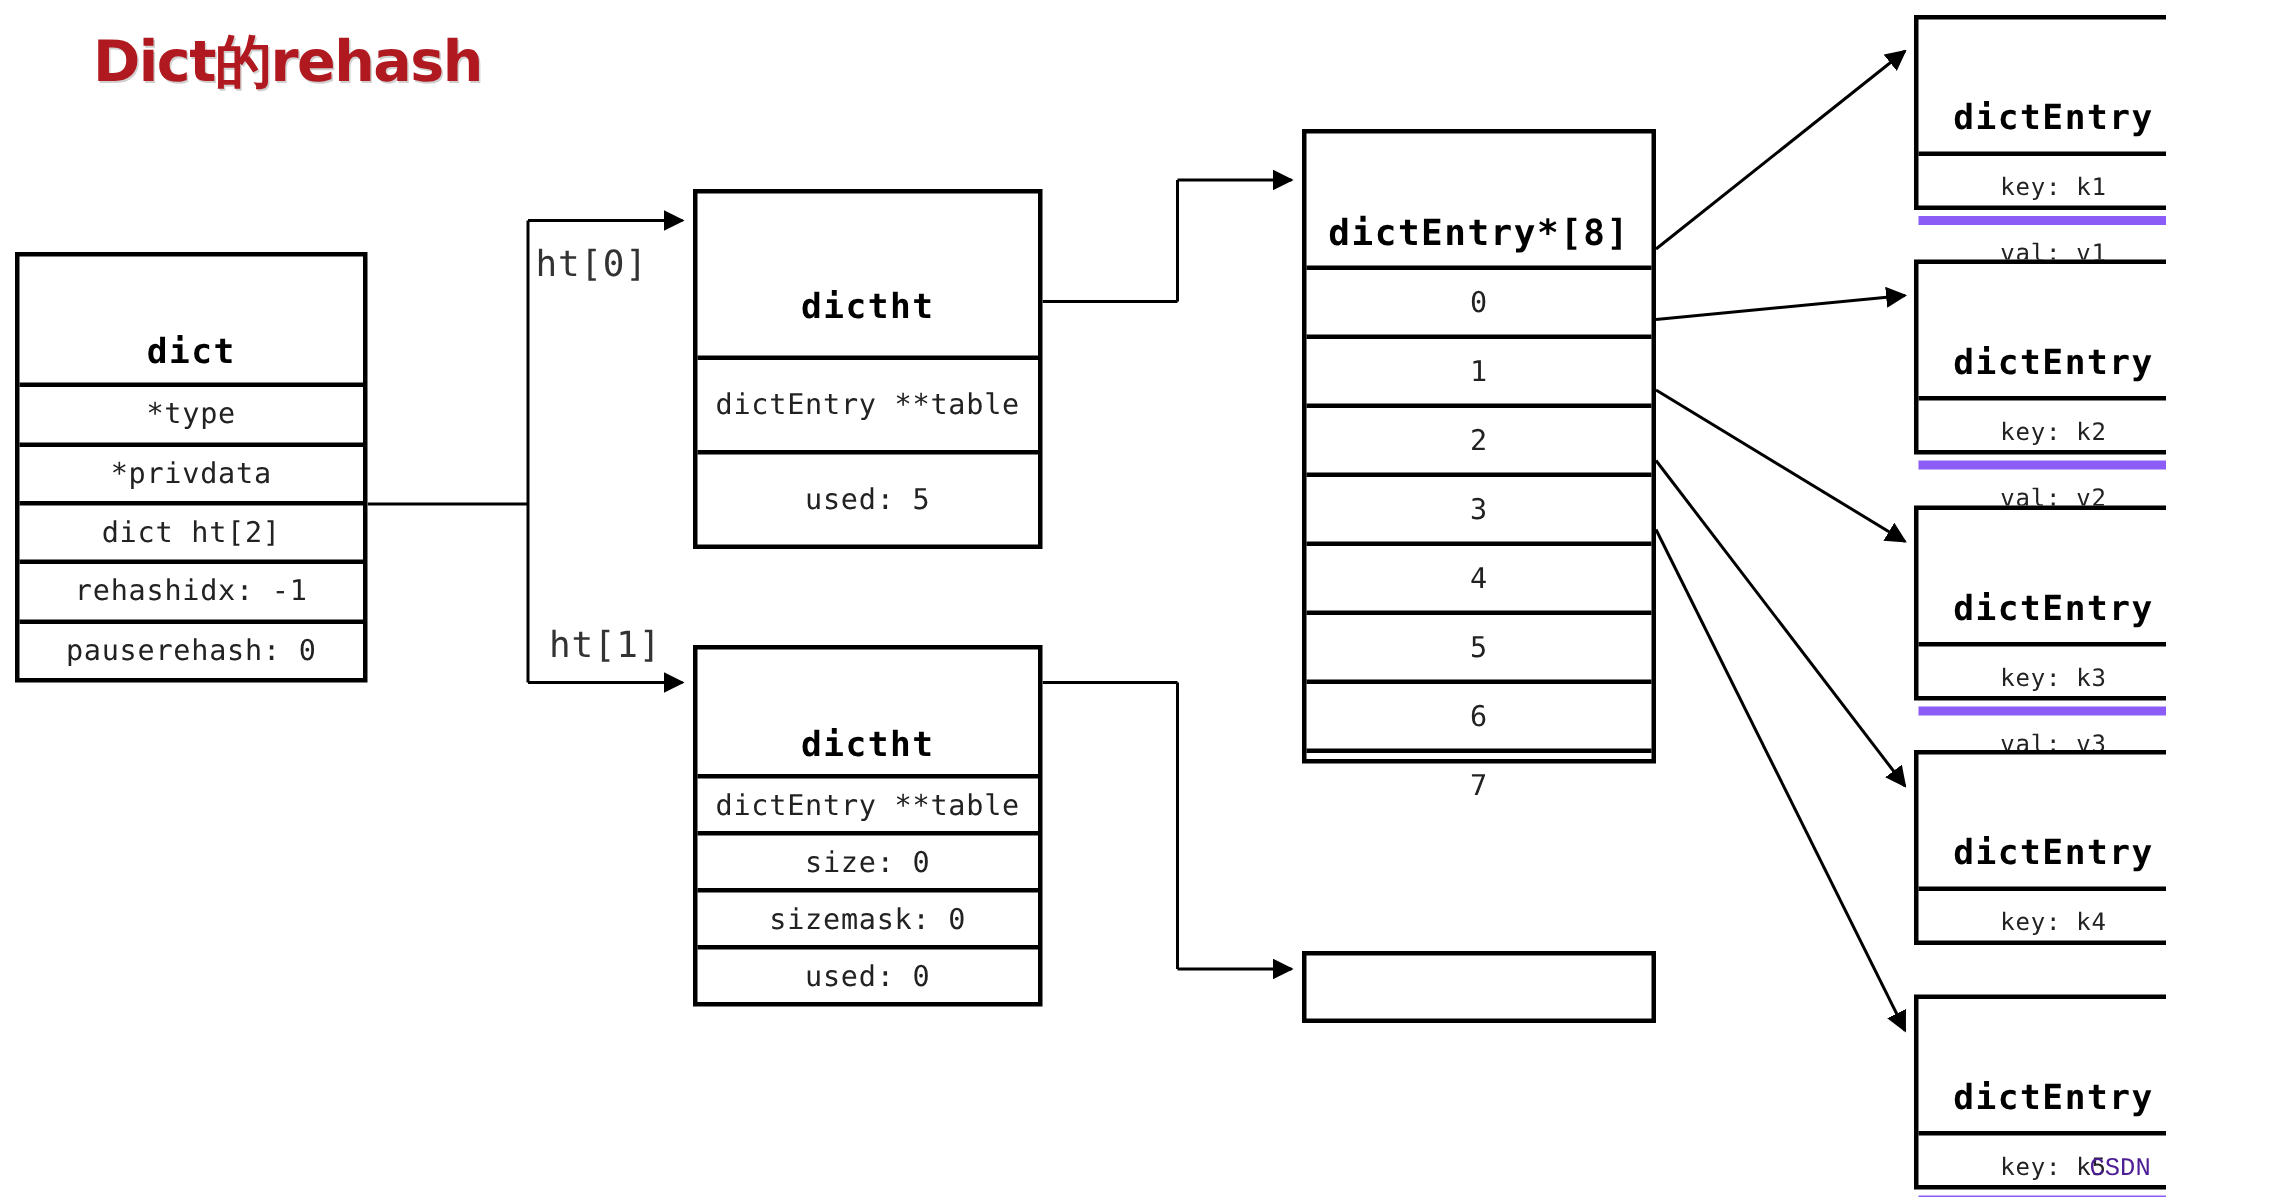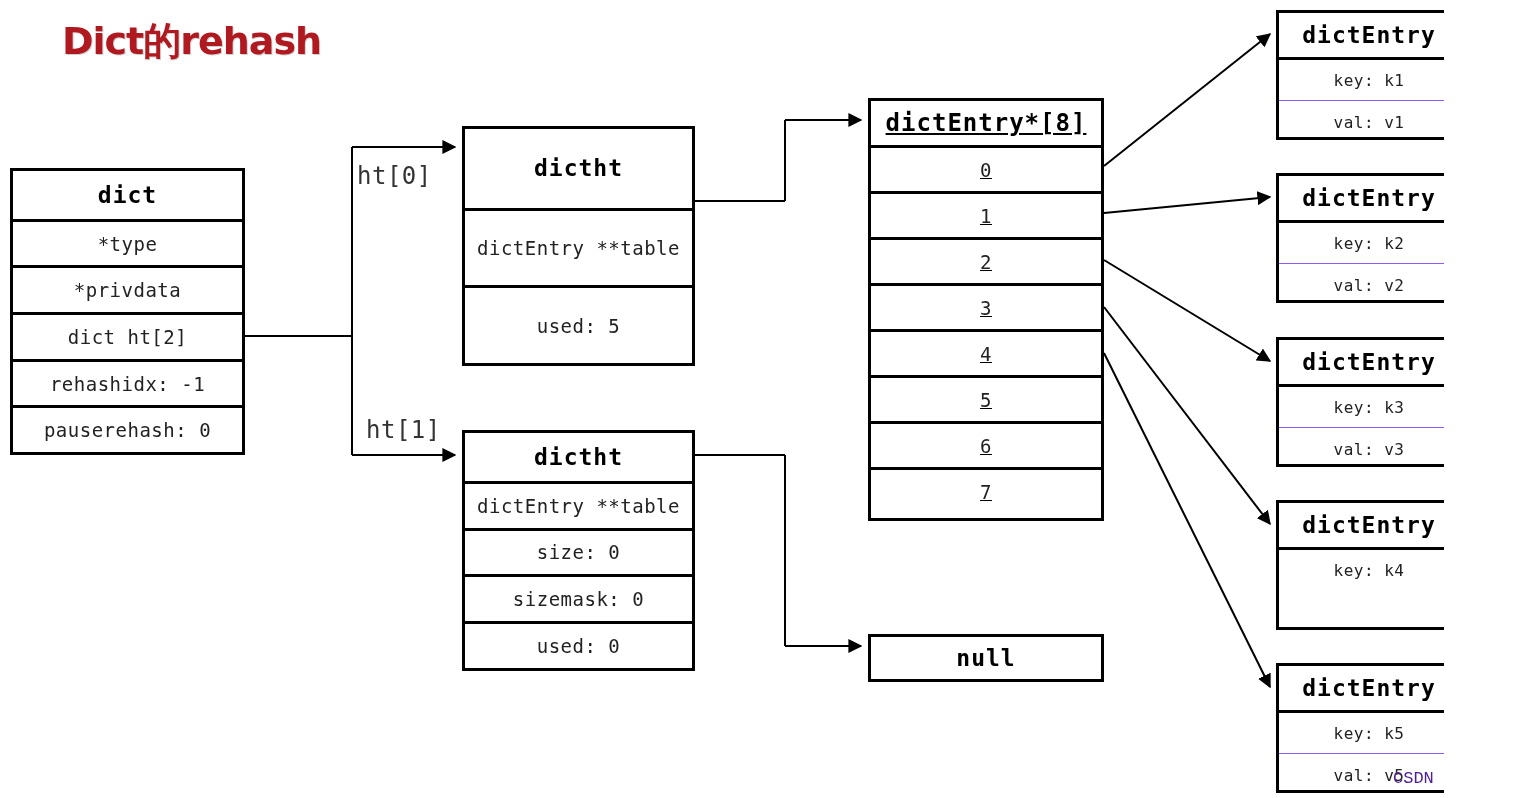--- a/index.html
+++ b/index.html
@@ -49,33 +49,34 @@
     color: #222222;
     letter-spacing: 0.5px;
     white-space: nowrap;
     overflow: hidden;
   }
   .row.hdr {
     font-weight: bold;
     font-size: 23px;
     color: #000000;
     letter-spacing: 1px;
+    margin-top: 44px;
   }
   .row.sep {
     border-top: 3px solid #000000;
   }
   .row.thin {
-    border-top: 1px solid #8b5cf6;
+    border-top: 6px solid #8b5cf6;
   }
 
   
   #dict-box      { left: 10px;   top: 168px; width: 235px; height: 287px; }
   #dictht0-box   { left: 462px;  top: 126px; width: 233px; height: 240px; }
   #dictht1-box   { left: 462px;  top: 430px; width: 233px; height: 241px; }
-  #array-box     { left: 868px;  top: 98px;  width: 236px; height: 423px; text-decoration: underline; }
+  #array-box     { left: 868px;  top: 86px;  width: 236px; height: 423px; }
   #null-box      { left: 868px;  top: 634px; width: 236px; height: 48px; }
 
   #array-box .row.hdr { flex: 0 0 44px; font-size: 24px; }
   #array-box .row.cell{ flex: 0 0 auto; height: 46px; }
 
   .entry-box { width: 186px; height: 130px; left: 1276px; }
   .entry-box .row.hdr { flex: 0 0 44px; }
   .entry-box .row.kv  { flex: 0 0 43px; font-size: 16px; }
 
   #entry-0 { top: 10px; }

